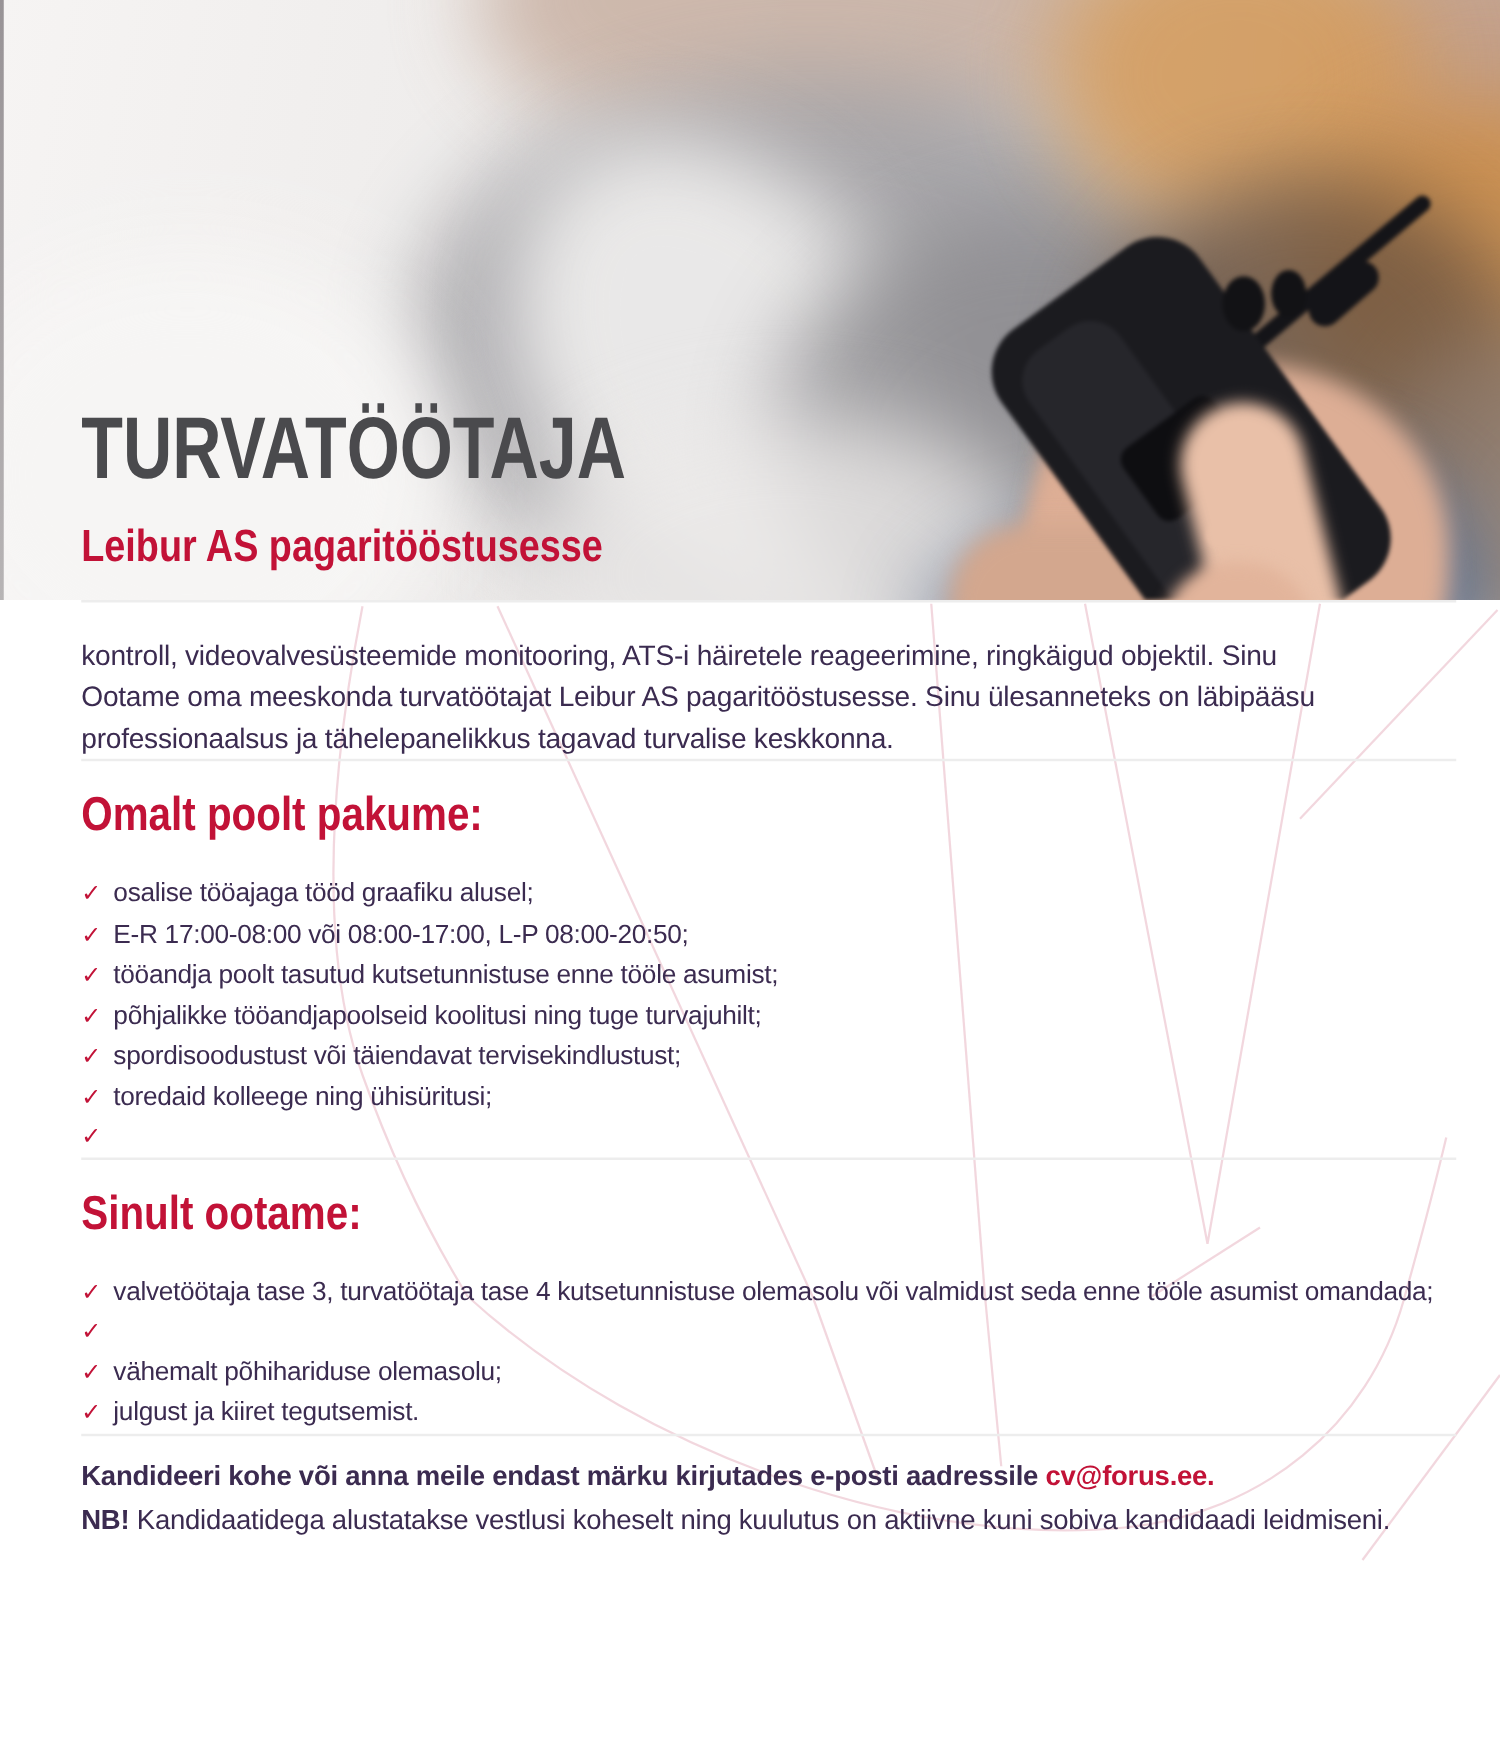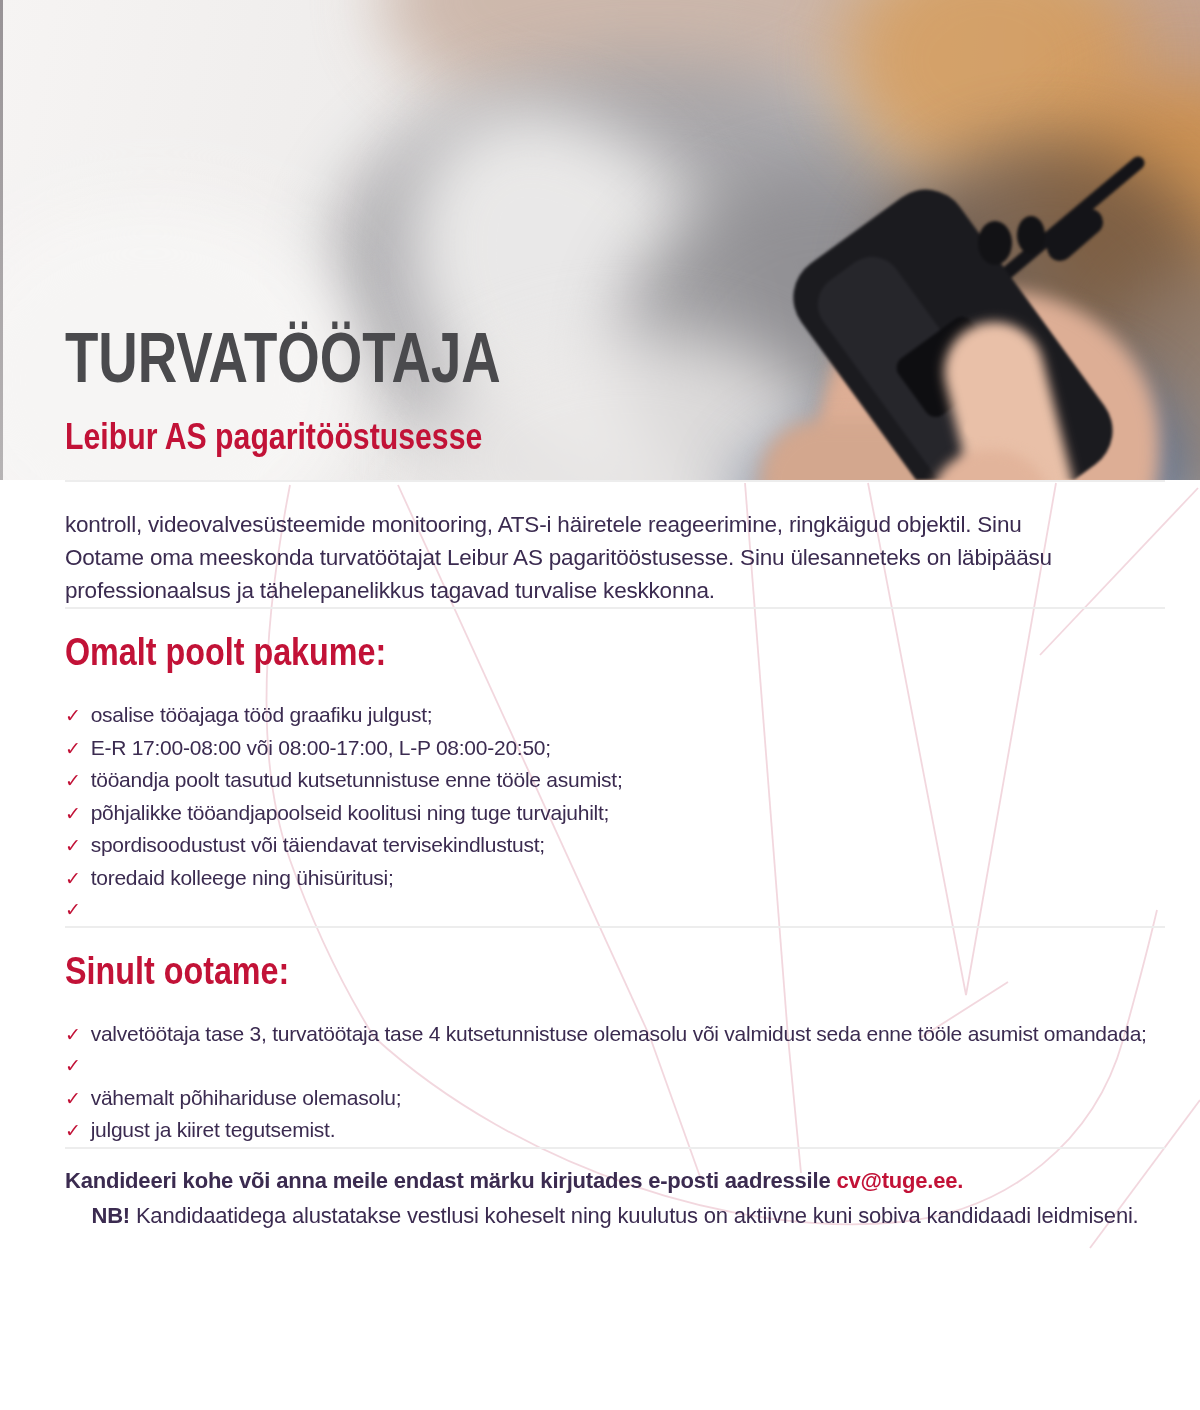--- a/index.html
+++ b/index.html
@@ -76,21 +76,21 @@
   }
   ul.list{list-style:none;margin:25px 0 0;padding:0;}
   ul.list li{
     display:flex;align-items:baseline;gap:10px;
     font-size:21px;line-height:31.5px;letter-spacing:-.25px;white-space:nowrap;
   }
   .check{color:var(--accent);font-size:19px;flex:0 0 auto;}
   footer{margin:0;}
   .apply-line{margin:17px 0 0;font-size:22px;line-height:30px;font-weight:bold;letter-spacing:-.2px;}
   .email-link{color:var(--accent);text-decoration:none;font-weight:bold;cursor:pointer;}
-  .nb-line{margin:5px 0 0;font-size:22px;line-height:30px;letter-spacing:-.2px;text-align:center;}
+  .nb-line{margin:5px 0 0;font-size:22px;line-height:30px;letter-spacing:-.2px;}
   .nb-label{font-weight:bold;}
 </style>
 </head>
 <body>
 
 <header class="hero">
   <div class="photo">
     <div class="photo-base"></div>
     <div class="blob b-skin-top"></div>
     <div class="blob b-skin-right"></div>
@@ -150,21 +150,21 @@
     <span style="display:block">professionaalsus ja tähelepanelikkus tagavad turvalise keskkonna.</span>
   </p>
 
   <hr class="sep sep-2">
 
   <section>
     <h3 class="section-heading">Omalt poolt pakume:</h3>
     <ul class="list">
       <li>
           <span class="check">✓</span>
-          <span>osalise tööajaga tööd graafiku julgust;</span>
+          <span>osalise tööajaga tööd graafiku alusel;</span>
         </li>
       <li>
           <span class="check">✓</span>
           <span>E-R 17:00-08:00 või 08:00-17:00, L-P 08:00-20:50;</span>
         </li>
       <li>
           <span class="check">✓</span>
           <span>tööandja poolt tasutud kutsetunnistuse enne tööle asumist;</span>
         </li>
       <li>
@@ -204,16 +204,16 @@
       <li>
           <span class="check">✓</span>
           <span>julgust ja kiiret tegutsemist.</span>
         </li>
     </ul>
   </section>
 
   <hr class="sep sep-4">
 
   <footer>
-    <p class="apply-line"><span>Kandideeri kohe või anna meile endast märku kirjutades e-posti aadressile</span> <a class="email-link">cv@tuge.ee.</a></p>
+    <p class="apply-line"><span>Kandideeri kohe või anna meile endast märku kirjutades e-posti aadressile</span> <a class="email-link">cv@forus.ee.</a></p>
     <p class="nb-line"><span class="nb-label">NB!</span> <span>Kandidaatidega alustatakse vestlusi koheselt ning kuulutus on aktiivne kuni sobiva kandidaadi leidmiseni.</span></p>
   </footer>
 </main>
 
 </body></html>

